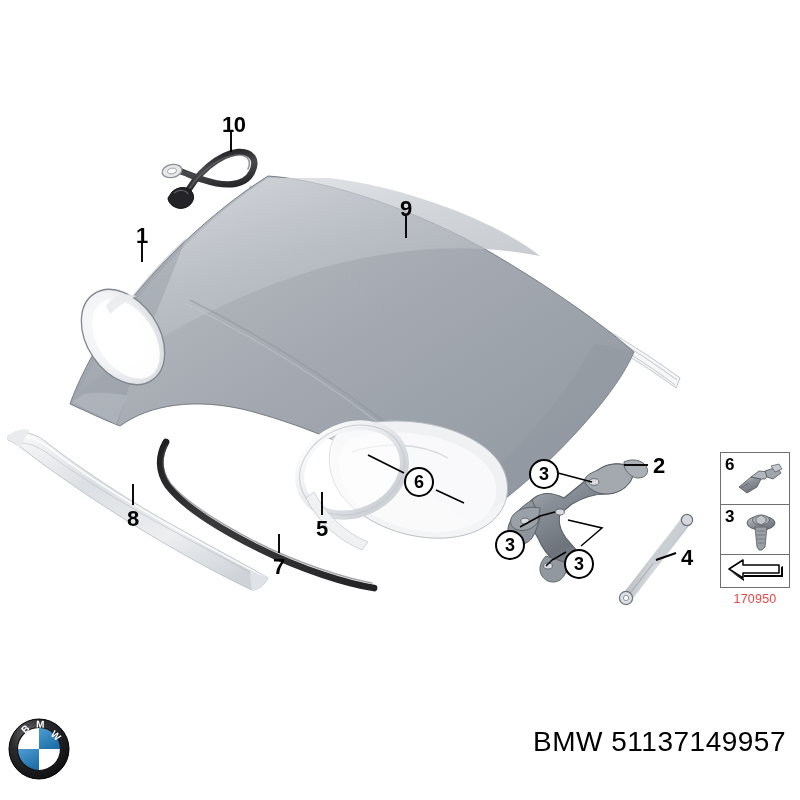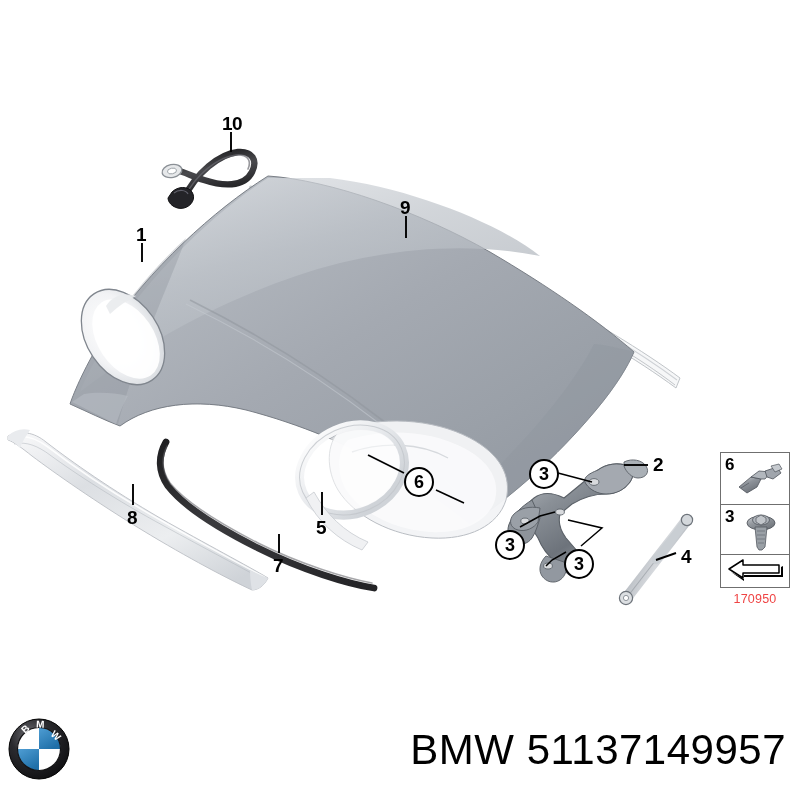--- a/index.html
+++ b/index.html
@@ -5,21 +5,21 @@
 <style>
   html,body{margin:0;padding:0;background:#ffffff;}
   body{
     width:800px;height:800px;position:relative;overflow:hidden;
     font-family:"Liberation Sans", sans-serif;
     background:#ffffff;
   }
   #diagram-canvas{position:absolute;left:0;top:0;width:800px;height:800px;}
   .callout-num{
     position:absolute;font-family:"Liberation Sans",sans-serif;
-    font-weight:bold;color:#000;font-size:19px;line-height:1;
+    font-weight:bold;color:#000;font-size:22px;line-height:1;
     letter-spacing:-0.5px;
   }
   .callout-circled{
     position:absolute;width:30px;height:30px;border:2.2px solid #000;
     border-radius:50%;background:#ffffff;
     display:flex;align-items:center;justify-content:center;
     font-family:"Liberation Sans",sans-serif;font-weight:bold;
     font-size:18px;color:#000;box-sizing:border-box;
   }
   #legend-box{
@@ -36,21 +36,21 @@
     color:#000;font-family:"Liberation Sans",sans-serif;
   }
   #legend-code{
     position:absolute;left:720px;top:592px;width:70px;text-align:center;
     font-family:"Liberation Sans",sans-serif;font-size:12.5px;color:#ef4444;
     letter-spacing:0.2px;
   }
   #footer-partnumber{
     position:absolute;right:14px;top:726px;
     font-family:"Liberation Sans",sans-serif;
-    font-size:42px;font-weight:400;color:#000;letter-spacing:0.5px;
+    font-size:28px;font-weight:400;color:#000;letter-spacing:0.5px;
     white-space:nowrap;
   }
   #bmw-logo{position:absolute;left:8px;top:718px;width:62px;height:62px;}
 </style>
 </head>
 <body>
 
 <svg id="diagram-canvas" viewBox="0 0 800 800" xmlns="http://www.w3.org/2000/svg">
   <defs>
 

